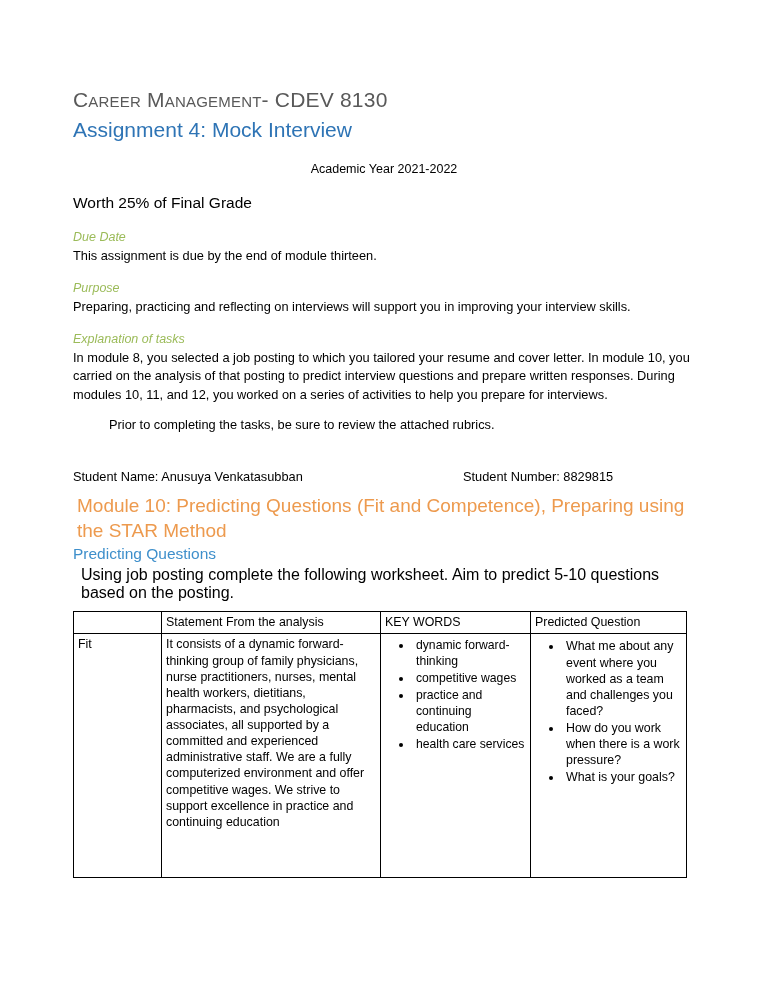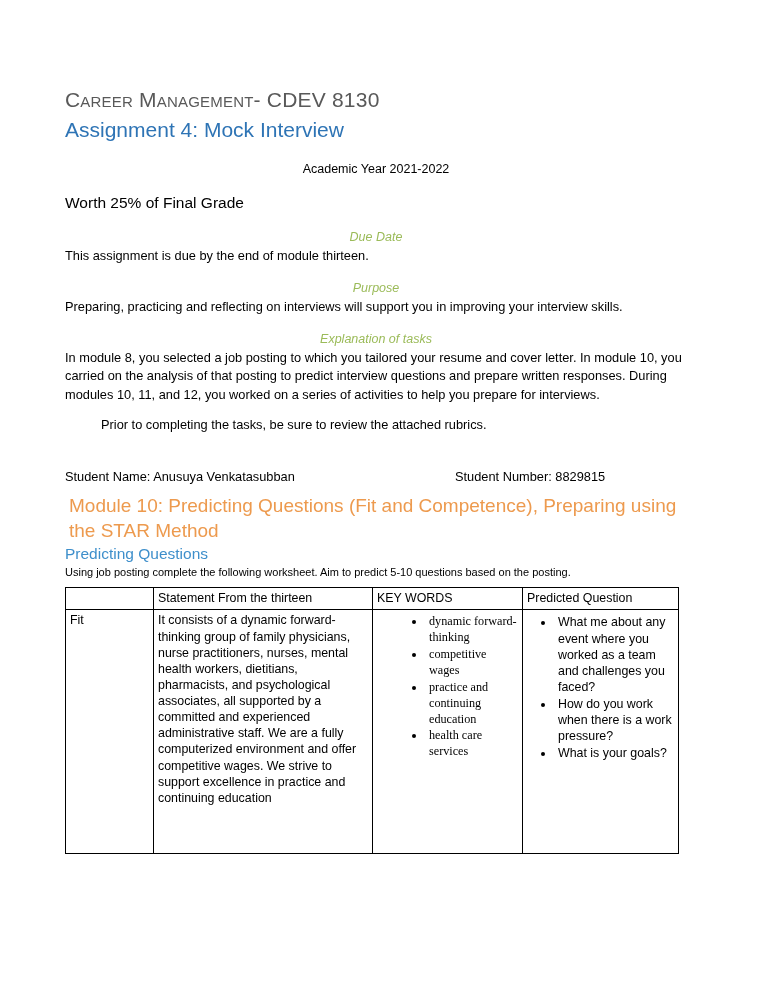--- a/index.html
+++ b/index.html
@@ -10,21 +10,21 @@
   body {
     width: 768px;
     height: 994px;
     position: relative;
     font-family: "Liberation Sans", sans-serif;
     color: #000000;
     overflow: hidden;
   }
   .page {
     position: absolute;
-    left: 0; top: 0;
+    left: 8px; top: 0;
     width: 700px;
     height: 994px;
     background: #ffffff;
   }
   .content {
     position: absolute;
     left: 65px;
     top: 88px;
     width: 622px;
   }
@@ -61,21 +61,20 @@
     color: #000;
   }
 
   
   .sub-heading {
     font-size: 12.5px;
     color: #9BBB59;
     font-style: italic;
     font-weight: 400;
     margin: 0 0 3px 0;
-    text-align: center;
   }
   .body-text {
     font-size: 12.8px;
     line-height: 1.47;
     margin: 0 0 15px 0;
     color: #000;
   }
   .body-text.tight {
     margin-bottom: 11px;
   }
@@ -117,22 +116,22 @@
     line-height: 1.33;
     margin: 6px 0 2px 4px;
   }
   .section-heading {
     font-size: 15.5px;
     color: #3E8FCB;
     font-weight: 400;
     margin: 2px 0 3px 0;
   }
   .worksheet-intro {
-    font-size: 11px;
-    margin: 0 0 9px 0;
+    font-size: 16px;
+    margin: 0 0 9px 8px;
     color: #000;
   }
 
   
   table.worksheet {
     border-collapse: collapse;
     width: 613px;
     table-layout: fixed;
     margin: 0;
   }
@@ -170,22 +169,21 @@
     padding-left: 28px;
     list-style-type: disc;
   }
   ul.kw li {
     font-size: 12.2px;
     line-height: 1.3;
     margin: 0 0 1px 0;
     padding-left: 3px;
   }
   ul.kw.arial li {
-    font-family: Liberation Serif, serif;
-    margin-left: 21px;
+    font-family: Liberation Sans, sans-serif;
   }
   ul.kw.pq li {
     font-size: 12.4px;
     line-height: 1.3;
   }
   .row-body td { height: 238px; }
 </style>
 </head>
 <body>
 
@@ -221,21 +219,21 @@
     <table class="worksheet">
       <colgroup>
         <col class="c1">
           <col class="c2">
           <col class="c3">
           <col class="c4">
       </colgroup>
       <thead>
         <tr>
           <th></th>
-          <th>Statement From the thirteen</th>
+          <th>Statement From the analysis</th>
           <th>KEY WORDS</th>
           <th>Predicted Question</th>
         </tr>
       </thead>
       <tbody>
         <tr class="row-body">
           <td class="cell-label">Fit</td>
           <td class="cell-statement">It consists of a dynamic forward-thinking group of family physicians, nurse practitioners, nurses, mental health workers, dietitians, pharmacists, and psychological associates, all supported by a committed and experienced administrative staff. We are a fully computerized environment and offer competitive wages. We strive to support excellence in practice and continuing education</td>
           <td>
             <ul class="kw arial">

